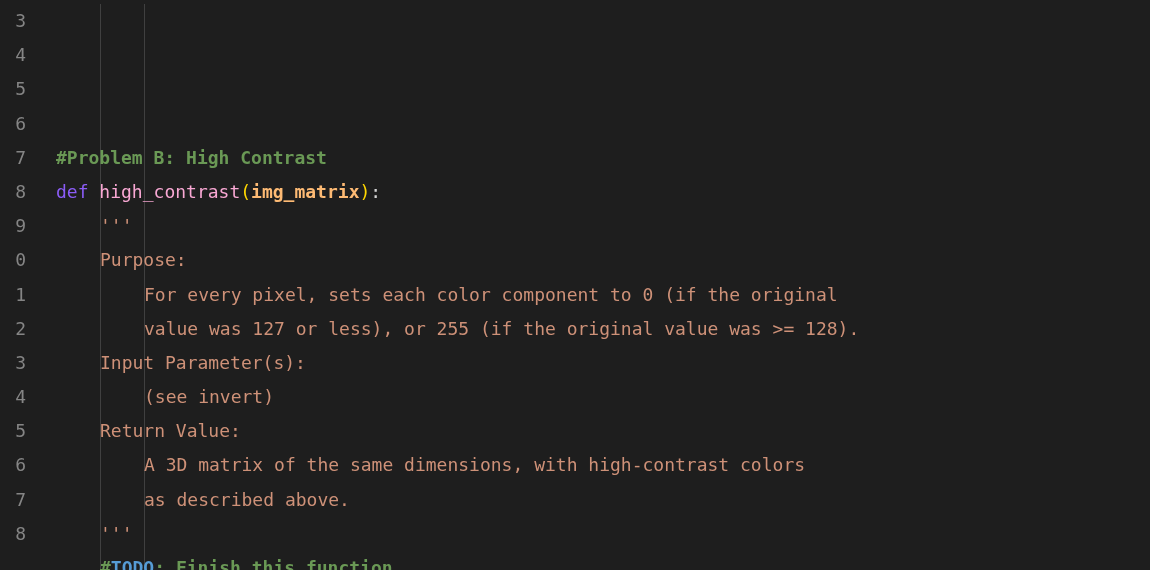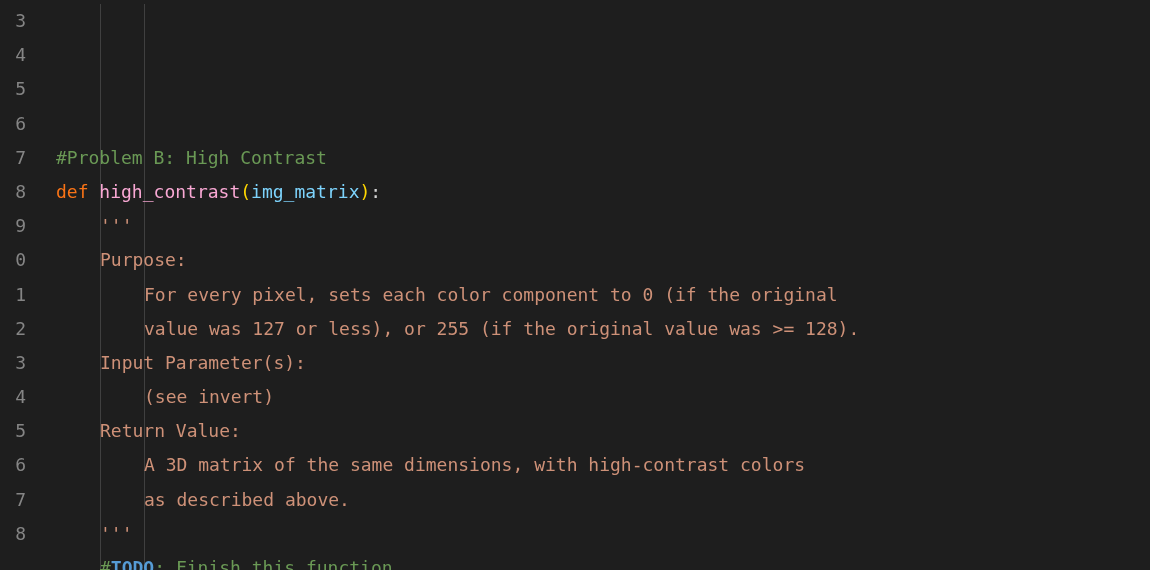--- a/index.html
+++ b/index.html
@@ -38,24 +38,24 @@
     white-space: pre;
     color: #d4d4d4;
     position: relative;
   }
   .code .line {
     height: 34.2px;
     line-height: 34.2px;
     position: relative;
   }
   
-  .tok-comment  { color: #6a9955; }
-  .tok-keyword  { color: #f97316; }
+  .tok-comment  { color: #6a9955; font-weight: bold; }
+  .tok-keyword  { color: #8b5cf6; }
   .tok-funcname { color: #f9a8d4; }
-  .tok-param    { color: #7dd3fc; }
+  .tok-param    { color: #fdba74; font-weight: bold; }
   .tok-paren    { color: #ffd700; }
   .tok-punct    { color: #d4d4d4; }
   .tok-docstr   { color: #ce9178; }
   .tok-todo     { color: #569cd6; font-weight: 600; }
 
   
   .guide {
     position: absolute;
     top: 0;
     bottom: 0;

